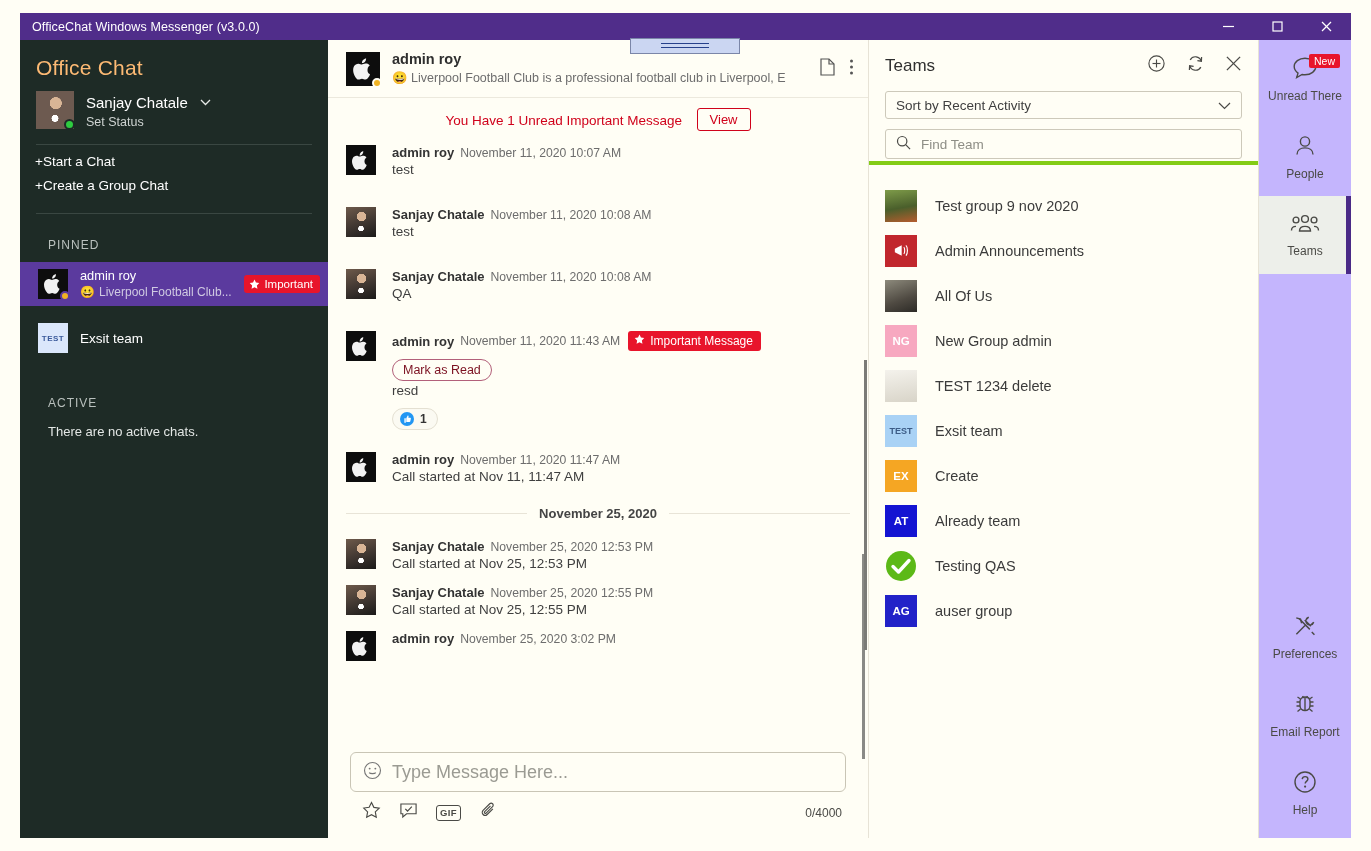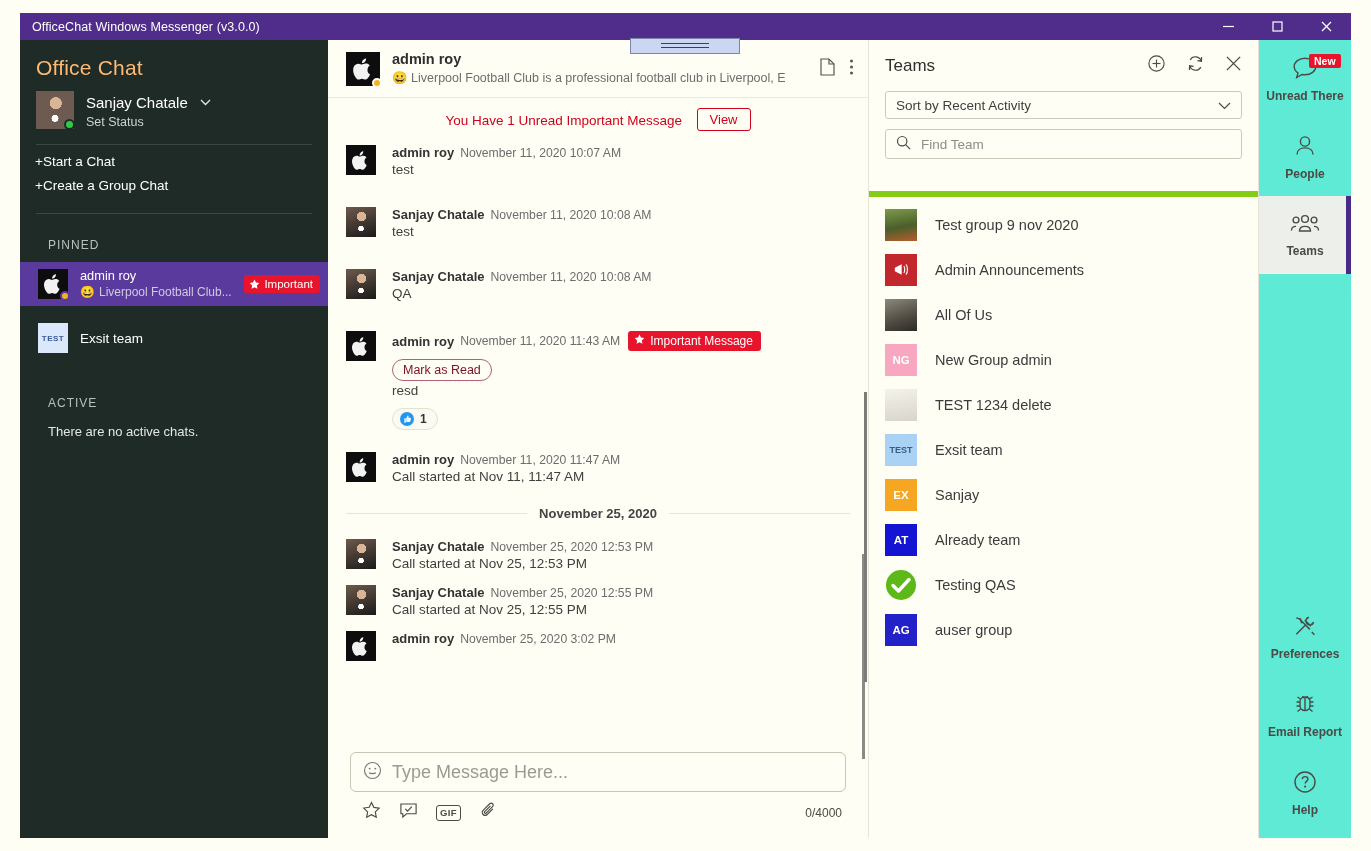--- a/index.html
+++ b/index.html
@@ -137,30 +137,30 @@
   .sel-box .cv { margin-left:auto; }
   .find-box {
     margin:10px 16px 0 16px; height:30px; border:1px solid #cdc9ba; border-radius:3px;
     display:flex; align-items:center; padding:0 10px; gap:10px;
   }
   .find-box input {
     border:0; outline:0; background:transparent; flex:1; font-size:13.5px; color:#3f3f3f;
     font-family:"Liberation Sans", sans-serif;
   }
   .find-box input::placeholder { color:#8e8e86; }
-  .teams-list { margin-top:32px; border-top:6px solid #84cc16; padding-top:5px; position:relative; height:640px; }
+  .teams-list { margin-top:2px; border-top:4px solid #84cc16; padding-top:18px; position:relative; height:640px; }
   .team-row { display:flex; align-items:center; height:45px; padding:0 16px; }
   .team-av { width:32px; height:32px; flex:0 0 32px; display:flex; align-items:center; justify-content:center;
              font-size:11.5px; font-weight:bold; color:#fff; overflow:hidden; }
   .team-name { padding-left:18px; font-size:14.5px; color:#3b3b3b; }
   .teams-scroll { position:absolute; left:-5px; top:195px; width:3px; height:290px; background:#7b7b77; }
 
   
-  .rail { position:absolute; left:1258px; top:40px; width:93px; height:798px; background:#5eead4;
-          border-left:1px solid #e7e3d6;font-weight:bold; }
+  .rail { position:absolute; left:1258px; top:40px; width:93px; height:798px; background:#c4b5fd;
+          border-left:1px solid #e7e3d6; }
   .rail-item { position:relative; height:78px; display:flex; flex-direction:column;
                align-items:center; justify-content:center; gap:5px; color:#4a4a46; }
   .rail-item.active { background:#EDEFEA; }
   .rail-item.active::after { content:""; position:absolute; right:0; top:0; width:5px; height:100%; background:#4A2A87; }
   .rail-label { font-size:12px; color:#4a4a46; }
   .rail-new {
     position:absolute; top:14px; left:50%; margin-left:4px;
     background:#E8142B; color:#fff; font-size:10.5px; border-radius:2px; padding:1px 5px;
   }
   .rail-bottom { position:absolute; bottom:6px; left:0; width:100%; }
@@ -561,21 +561,21 @@
         <div class="team-av" style="background:#A9D2F5;color:#3c5c86;font-size:9px">
           <span>TEST</span>
         </div>
         <div class="team-name">Exsit team</div>
       </div>
 
       <div class="team-row">
         <div class="team-av" style="background:#F5A623">
           <span>EX</span>
         </div>
-        <div class="team-name">Sanjay</div>
+        <div class="team-name">Create</div>
       </div>
 
       <div class="team-row">
         <div class="team-av" style="background:#1414D2">
           <span>AT</span>
         </div>
         <div class="team-name">Already team</div>
       </div>
 
       <div class="team-row">

